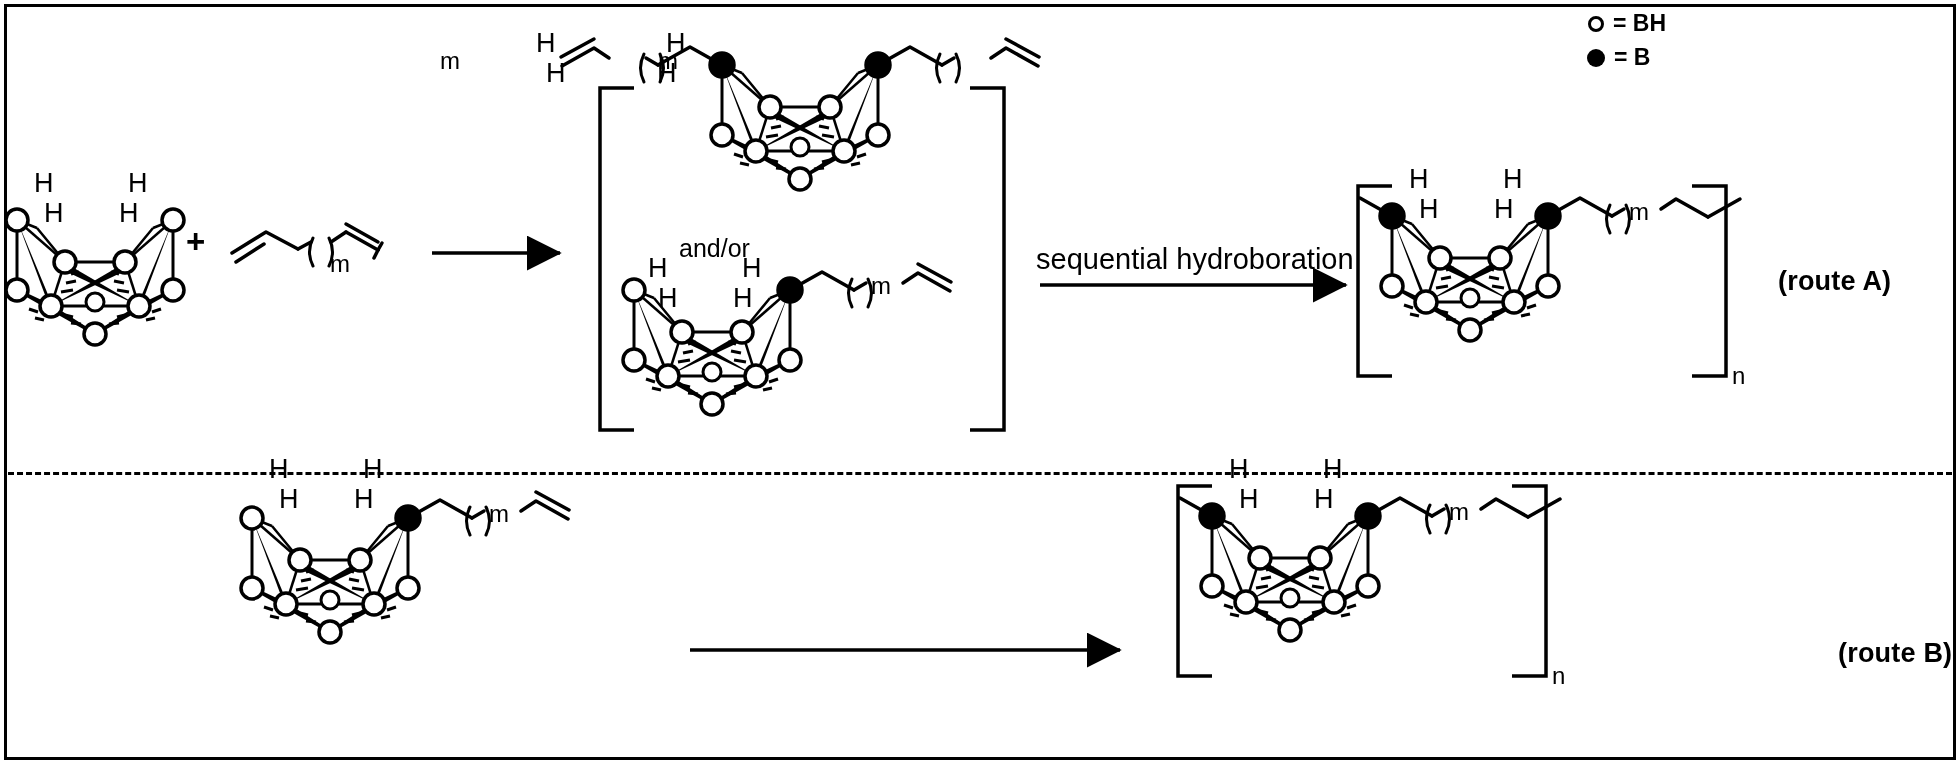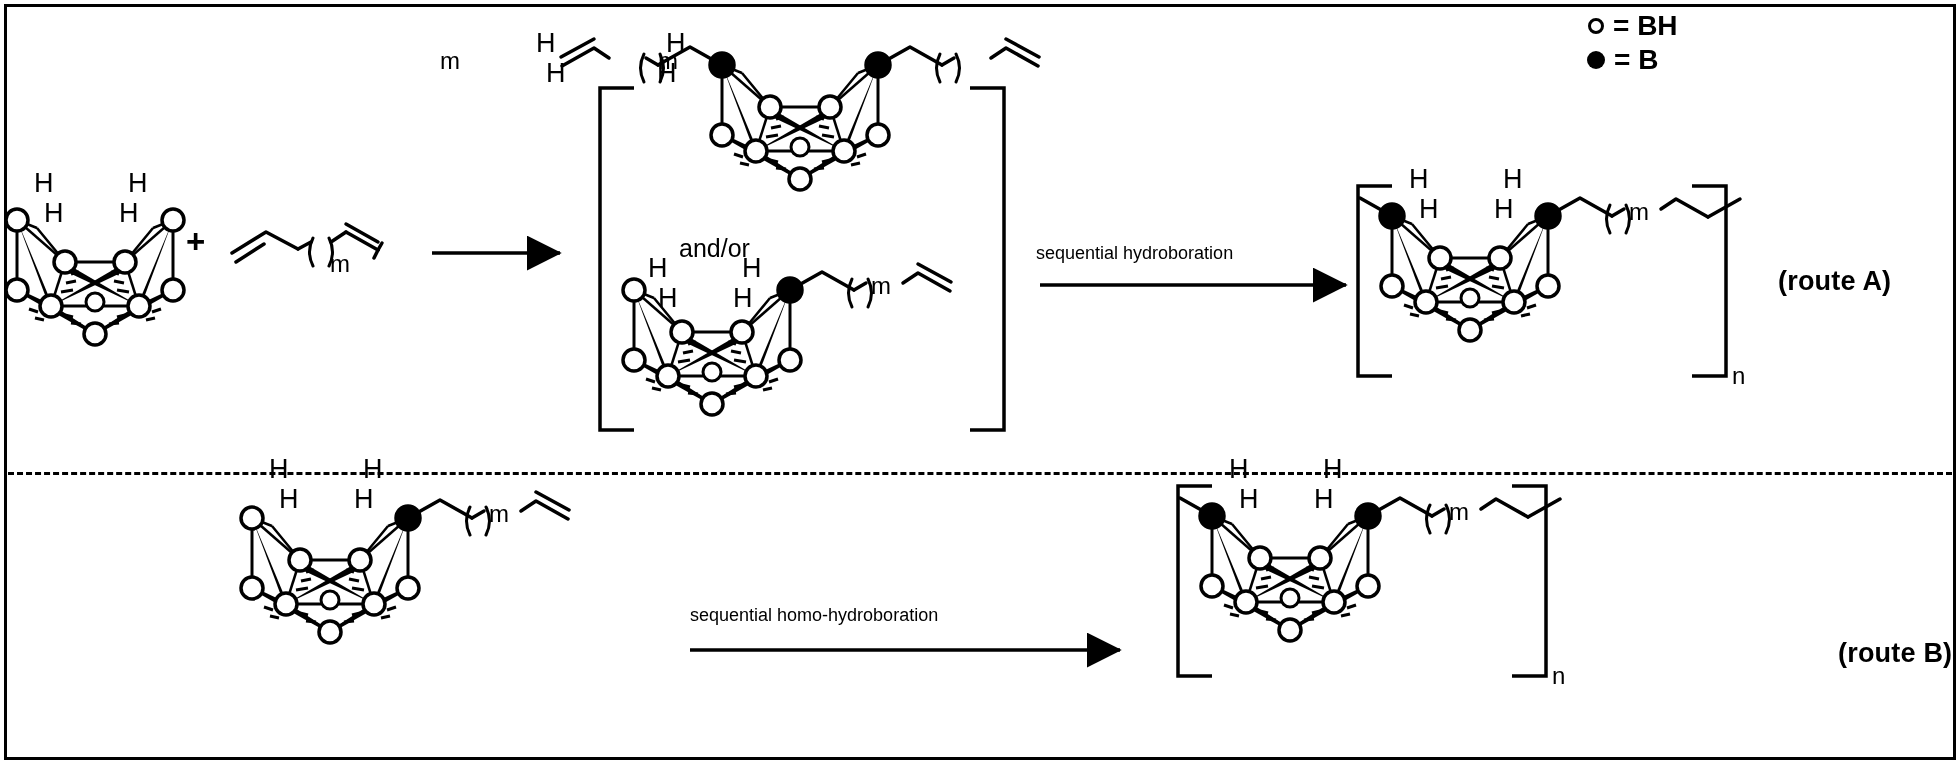--- a/index.html
+++ b/index.html
@@ -2,23 +2,23 @@
 <html><head>
 <meta charset="utf-8">
 <style>
   html,body{margin:0;padding:0;background:#fff;}
   body{font-family:"Liberation Sans",sans-serif;}
   #page{position:relative;width:1960px;height:764px;background:#fff;box-sizing:border-box;overflow:hidden;}
   .frame{position:absolute;left:4px;top:4px;width:1952px;height:756px;border:3px solid #000;box-sizing:border-box;}
   .divider{position:absolute;left:8px;top:472px;width:1944px;height:0;border-top:3px dashed #000;}
   .txt{position:absolute;color:#000;white-space:nowrap;}
   .lbl-route{font-size:27px;font-weight:bold;letter-spacing:.2px;}
-  .lbl-rxn{font-size:18px;}
+  .lbl-rxn{font-size:29px;}
   .lbl-andor{font-size:25px;}
-  .lbl-legend{font-size:28px;font-weight:bold;}
+  .lbl-legend{font-size:23px;font-weight:bold;}
   .sub-m{font-size:24px;}
   .sub-n{font-size:24px;}
   svg{position:absolute;overflow:visible;}
   .legendrow{position:absolute;display:flex;align-items:center;gap:9px;}
   .circ-open{width:16px;height:16px;border:3px solid #000;border-radius:50%;box-sizing:border-box;background:#fff;}
   .circ-fill{width:18px;height:18px;border-radius:50%;background:#000;}
 </style>
 </head>
 <body>
 
@@ -271,21 +271,20 @@
   <span class="txt sub-n" style="left:1732px;top:362px;">n</span>
 
   <span class="txt lbl-route" style="left:1778px;top:266px;">(route A)</span>
 
   <span class="txt" style="left:269px;top:454px;font-size:27px;">H</span>
   <span class="txt" style="left:279px;top:484px;font-size:27px;">H</span>
   <span class="txt" style="left:363px;top:454px;font-size:27px;">H</span>
   <span class="txt" style="left:354px;top:484px;font-size:27px;">H</span>
   <span class="txt sub-m" style="left:489px;top:500px;">m</span>
 
-  <span class="txt lbl-rxn" style="left:690px;top:605px;">sequential homo-hydroboration</span>
 
   <span class="txt" style="left:1229px;top:454px;font-size:27px;">H</span>
   <span class="txt" style="left:1239px;top:484px;font-size:27px;">H</span>
   <span class="txt" style="left:1323px;top:454px;font-size:27px;">H</span>
   <span class="txt" style="left:1314px;top:484px;font-size:27px;">H</span>
   <span class="txt sub-m" style="left:1449px;top:498px;">m</span>
   <span class="txt sub-n" style="left:1552px;top:662px;">n</span>
 
   <span class="txt lbl-route" style="left:1838px;top:638px;">(route B)</span>
 

